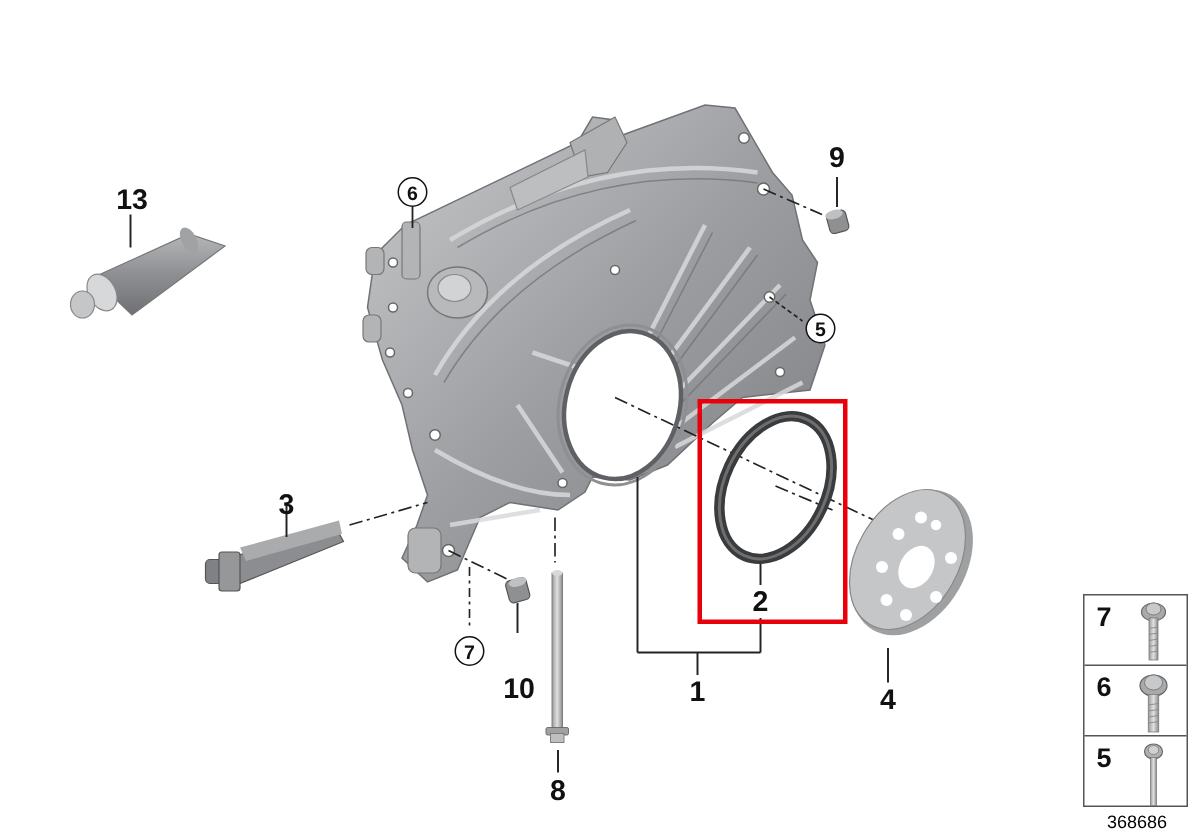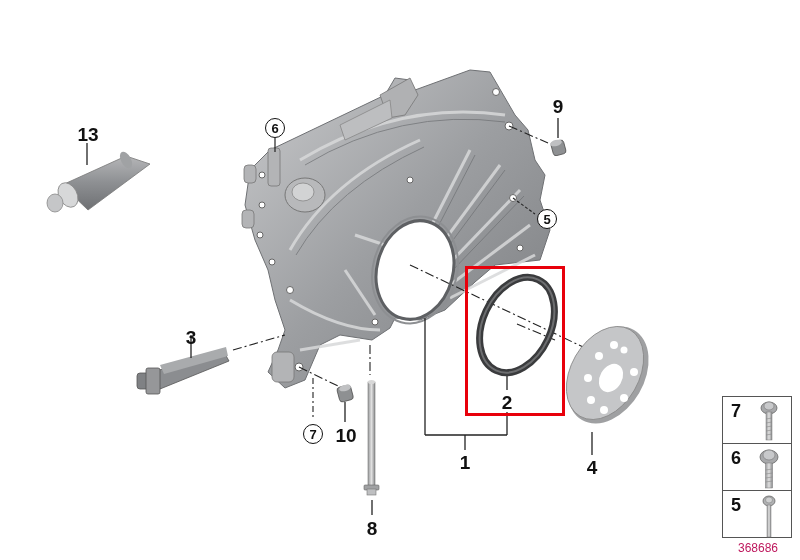--- a/index.html
+++ b/index.html
@@ -14,21 +14,21 @@
           transform: translate(-50%, -50%); box-sizing: border-box; }
   .legend { position: absolute; left: 722px; top: 396px; width: 70px; height: 142px;
             border: 1px solid #555; box-sizing: border-box; background: #fff; }
   .legend .cell { position: absolute; left: 0; width: 68px; height: 47px;
                   border-bottom: 1px solid #555; box-sizing: border-box; }
   .legend .cell:last-child { border-bottom: none; }
   .legend .num { position: absolute; left: 8px; top: 4px; font-weight: bold;
                  font-size: 18px; color: #111; }
   .legend svg { position: absolute; left: 34px; top: 2px; }
   .diagram-id { position: absolute; left: 738px; top: 541px; font-size: 12px;
-                color: #be185d; }
+                color: #000000; }
   .highlight { position: absolute; left: 465px; top: 266px; width: 100px; height: 150px;
                border: 3px solid #e8000b; box-sizing: border-box; }
 </style>
 </head>
 <body>
 
 <div id="canvas">
 <svg width="800" height="560" viewBox="0 0 800 560" xmlns="http://www.w3.org/2000/svg">
   <defs>
     <linearGradient id="metal" x1="0" y1="0" x2="1" y2="1">
@@ -187,21 +187,21 @@
 
   <line x1="275" y1="138" x2="275" y2="152" stroke="#222" stroke-width="1.2"></line>
 </svg>
 </div>
 
 <div class="highlight"></div>
 
 <span class="label" style="left:88px;top:134px">13</span>
 <span class="label" style="left:558px;top:106px">9</span>
 <span class="label" style="left:191px;top:337px">3</span>
-<span class="label" style="left:346px;top:435px">10</span>
+<span class="label" style="left:346px;top:460px">10</span>
 <span class="label" style="left:372px;top:528px">8</span>
 <span class="label" style="left:507px;top:402px">2</span>
 <span class="label" style="left:465px;top:462px">1</span>
 <span class="label" style="left:592px;top:467px">4</span>
 
 <span class="circ" style="left:275px;top:128px">6</span>
 <span class="circ" style="left:547px;top:219px">5</span>
 <span class="circ" style="left:313px;top:434px">7</span>
 
 <div class="legend">

